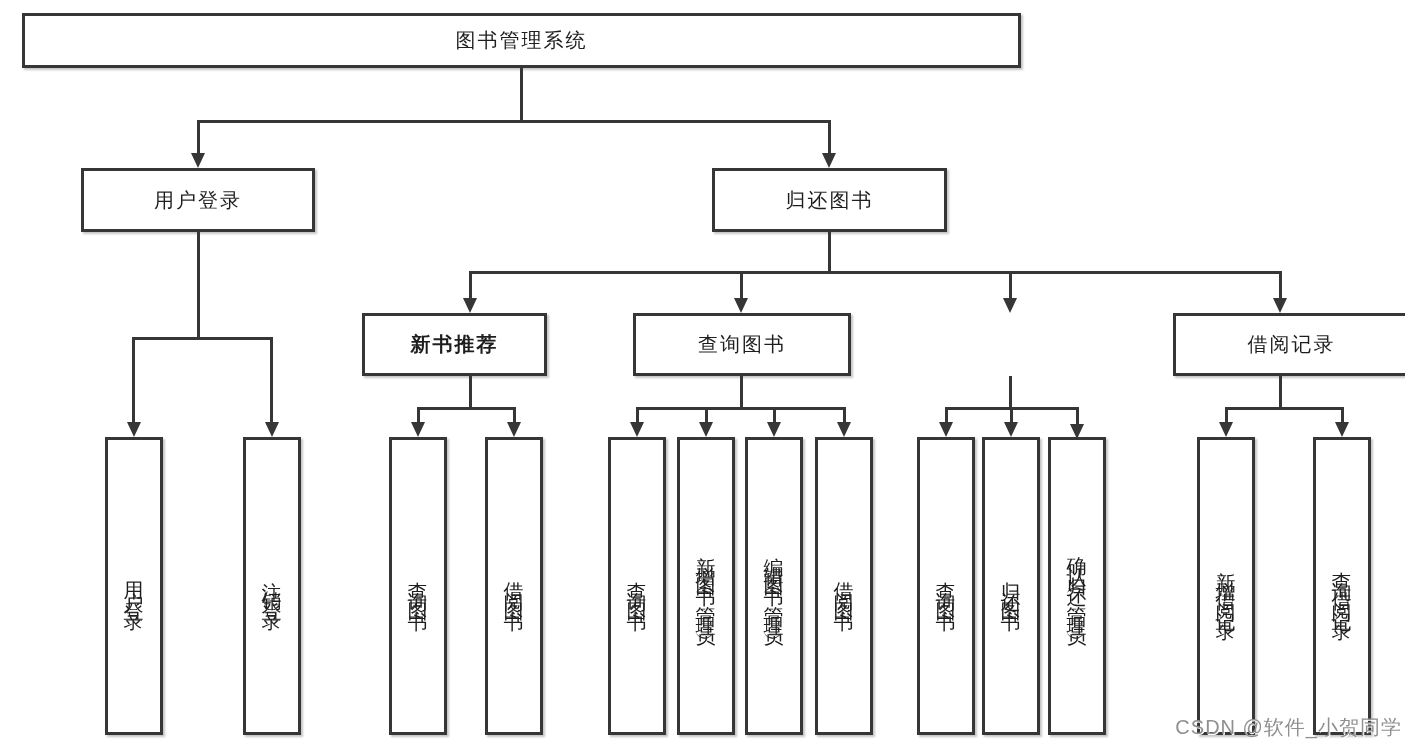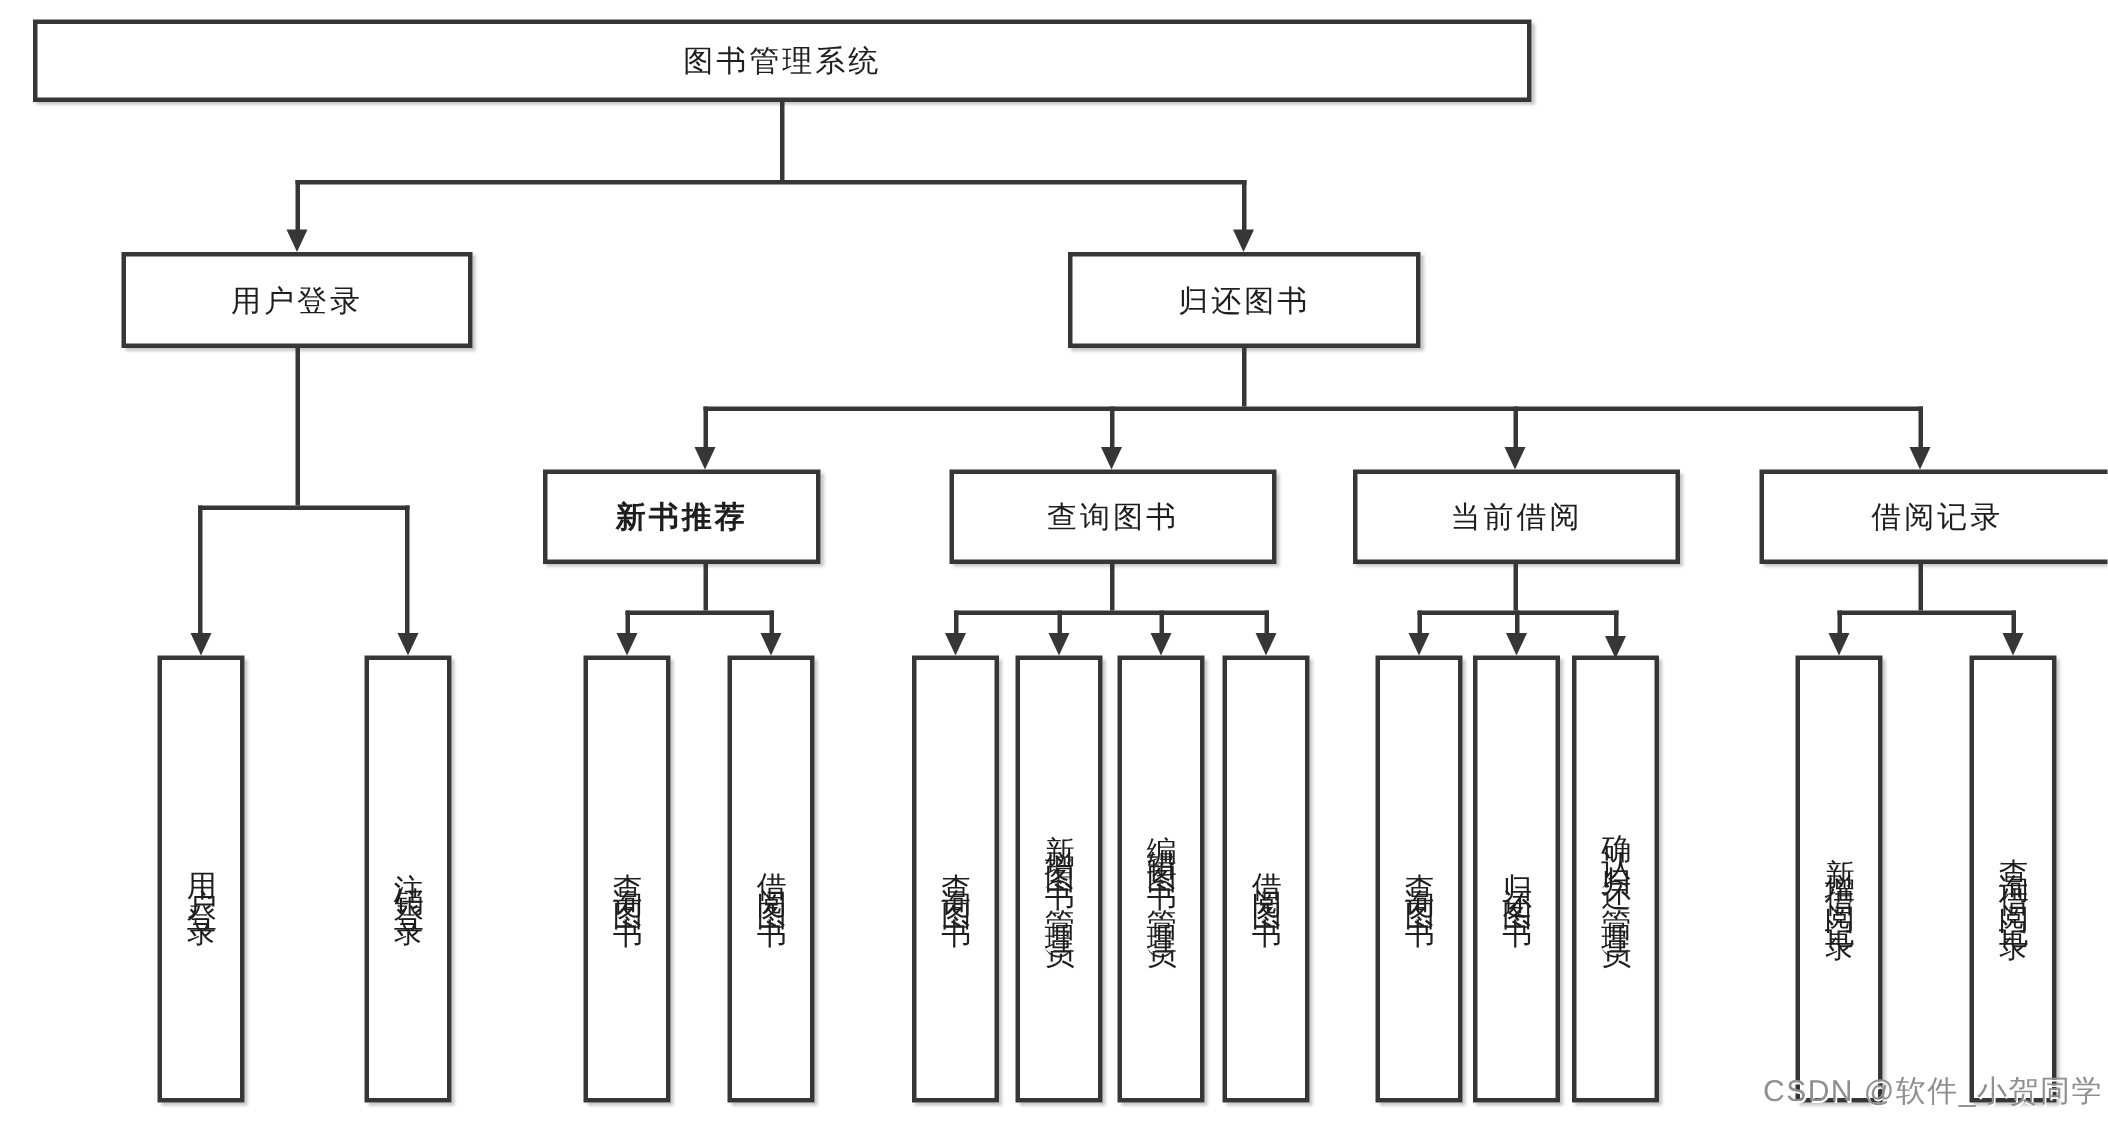--- a/index.html
+++ b/index.html
@@ -44,21 +44,20 @@
   <div class="box" style="left:22px;top:13px;width:999px;height:55px;">图书管理系统</div>
 
   <div class="box" style="left:81px;top:168px;width:234px;height:64px;">用户登录</div>
 
   <div class="box" style="left:712px;top:168px;width:235px;height:64px;">归还图书</div>
 
   <div class="box" style="left:362px;top:313px;width:185px;height:63px;font-weight:bold;">新书推荐</div>
 
   <div class="box" style="left:633px;top:313px;width:218px;height:63px;">查询图书</div>
 
-  <div class="box" style="left:902px;top:313px;width:218px;height:63px;">当前借阅</div>
 
   <div class="box" style="left:1173px;top:313px;width:237px;height:63px;">借阅记录</div>
 
   <div class="box leaf" style="left:105px;">
     <span class="vtext">用户登录</span>
   </div>
 
   <div class="box leaf" style="left:243px;">
     <span class="vtext">注销登录</span>
   </div>

